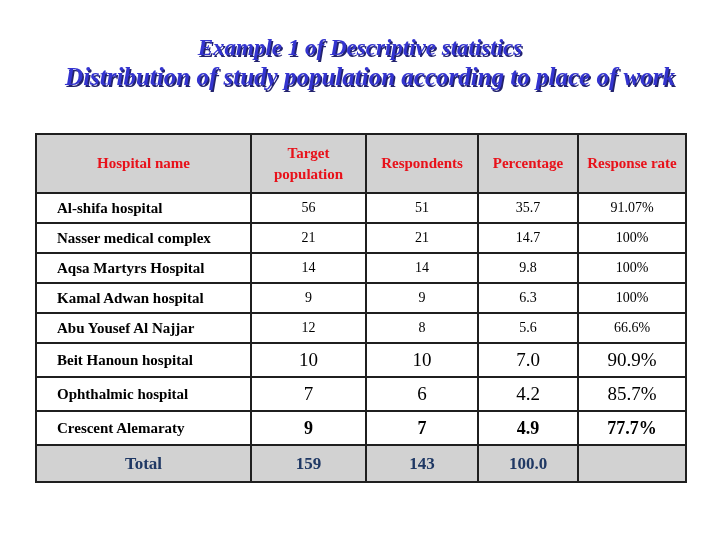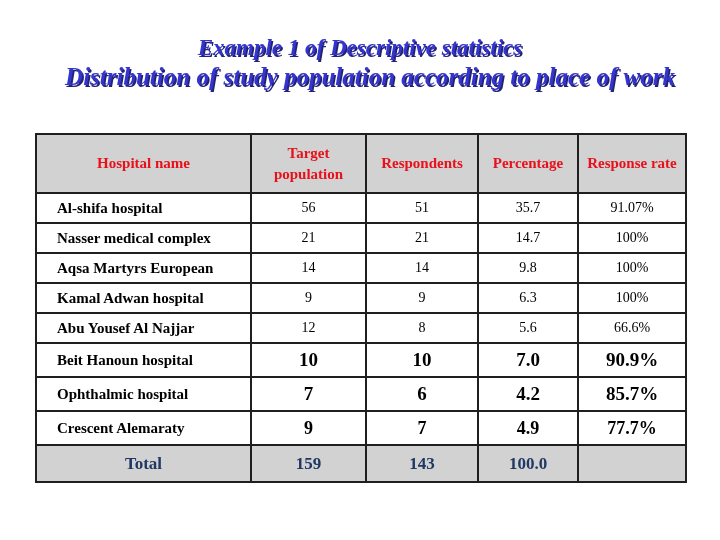--- a/index.html
+++ b/index.html
@@ -61,21 +61,21 @@
     color: var(--body-text, #000000);
   }
   td.num {
     text-align: center;
     font-size: 14px;
     font-weight: normal;
     color: var(--body-text, #000000);
   }
   tr.r-sm td { height: 26px; }
   tr.r-lg td { height: 30px; margin-left: 39px; }
-  tr.r-lg td.num { font-size: 19px; font-weight: bold; }
+  tr.r-lg td.num { font-size: 19px; }
   tr.r-bold td.num { font-size: 18px; font-weight: bold; }
   tr.total-row td {
     height: 33px;
     background: var(--total-bg, #d2d2d2);
     color: var(--total-text, #1f3864);
     font-weight: bold;
     font-size: 17px;
     text-align: center;
   }
 </style>
@@ -115,21 +115,21 @@
         <td class="num">91.07%</td>
       </tr>
       <tr class="r-sm">
         <td class="name">Nasser medical complex</td>
         <td class="num">21</td>
         <td class="num">21</td>
         <td class="num">14.7</td>
         <td class="num">100%</td>
       </tr>
       <tr class="r-sm">
-        <td class="name">Aqsa Martyrs European</td>
+        <td class="name">Aqsa Martyrs Hospital</td>
         <td class="num">14</td>
         <td class="num">14</td>
         <td class="num">9.8</td>
         <td class="num">100%</td>
       </tr>
       <tr class="r-sm">
         <td class="name">Kamal Adwan hospital</td>
         <td class="num">9</td>
         <td class="num">9</td>
         <td class="num">6.3</td>

